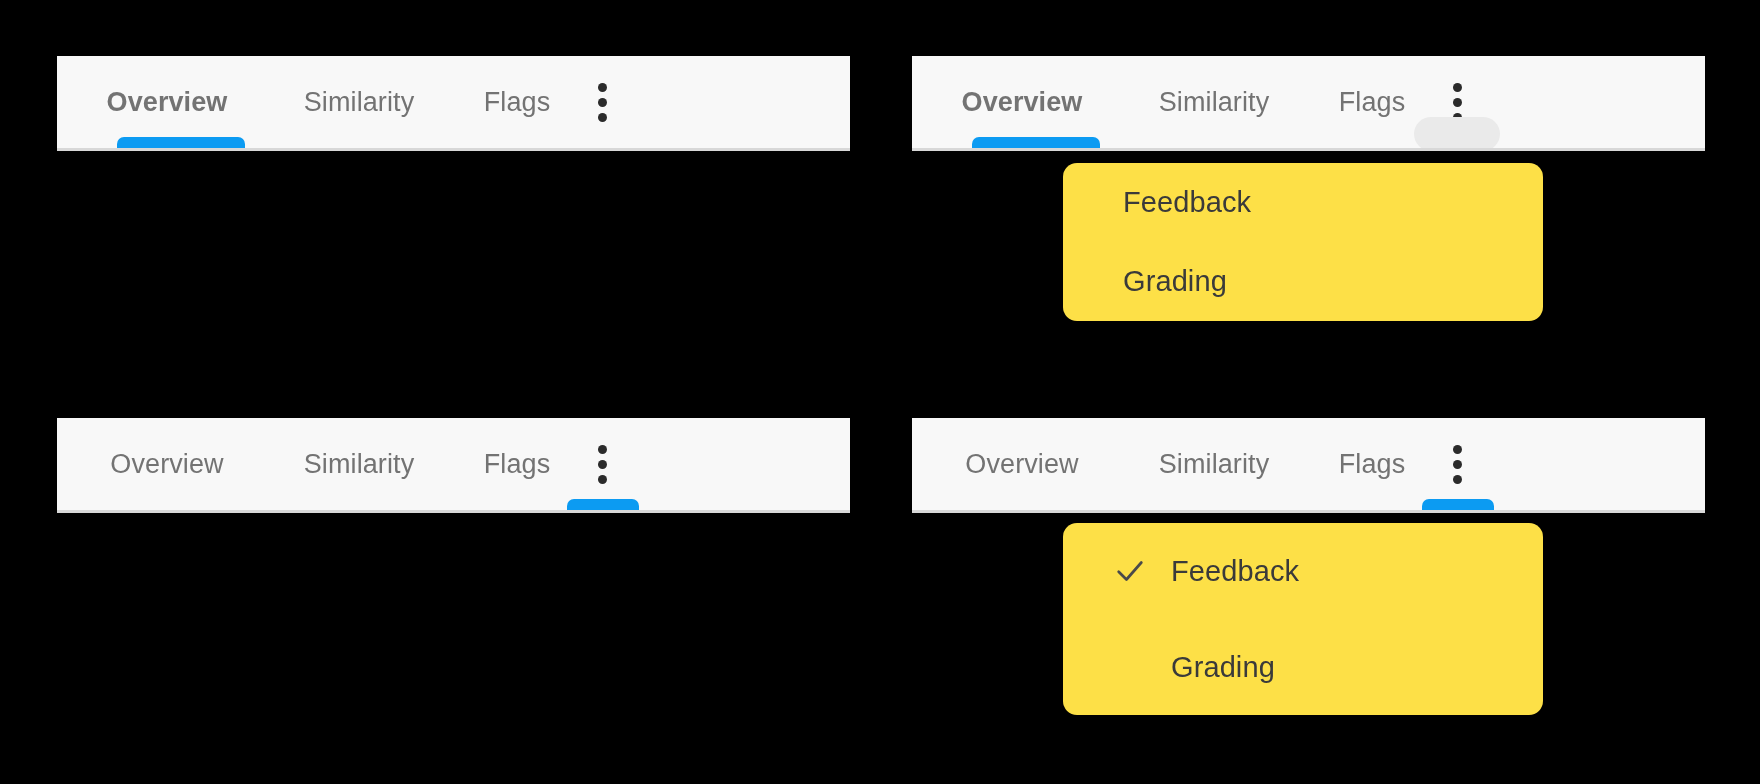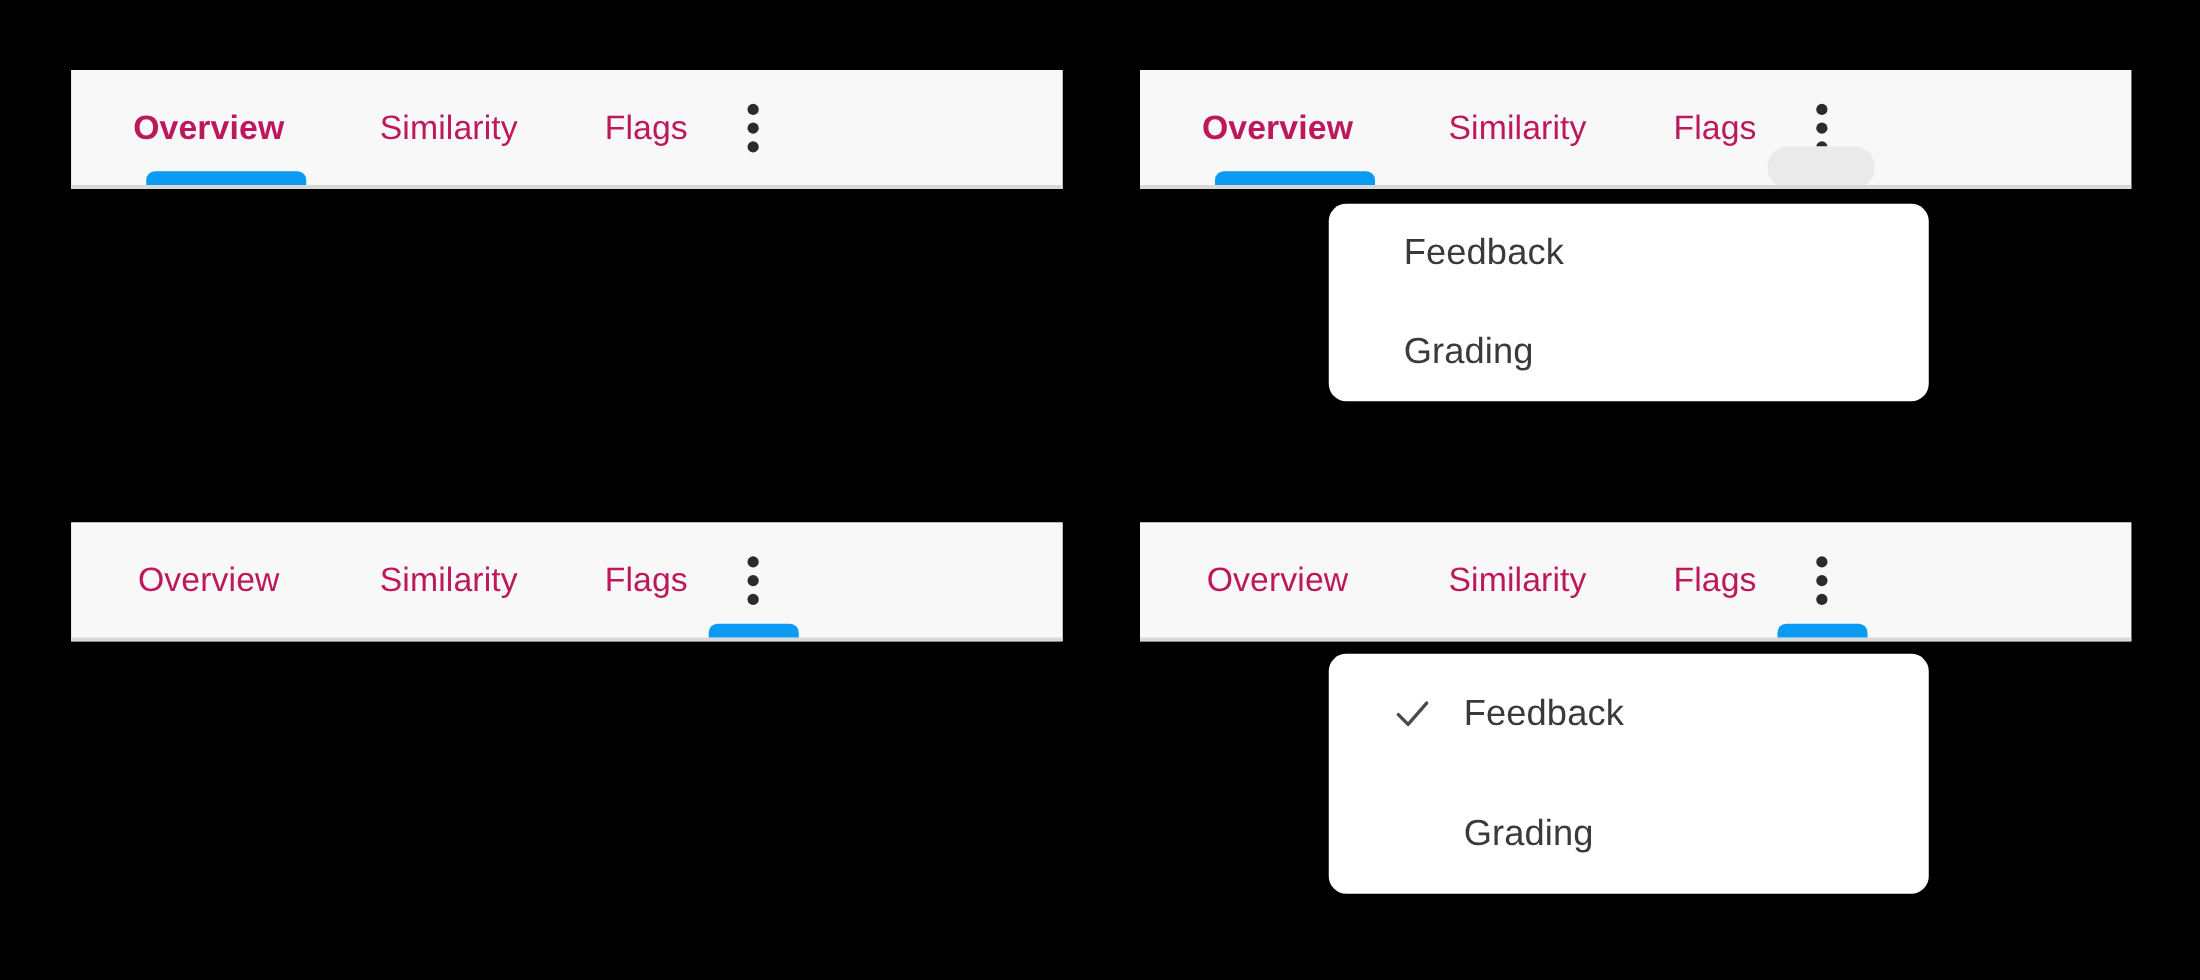--- a/index.html
+++ b/index.html
@@ -47,21 +47,21 @@
     display: flex;
     align-items: flex-start;
   }
 
   .tab {
     position: relative;
     display: flex;
     align-items: center;
     justify-content: center;
     height: 100%;
-    color: #be185d;
+    color: #737373;
     font-size: 27px;
     letter-spacing: 0.1px;
     white-space: nowrap;
     box-sizing: border-box;
     user-select: none;
   }
   .tab.bold { font-weight: 700; }
 
   .kebab-tab {
     position: relative;
@@ -116,21 +116,21 @@
     right: -14px;
     bottom: -18px;
     border-radius: 22px;
     background:
       radial-gradient(closest-side at 50% 55%, rgba(0,0,0,0.92) 0%, rgba(0,0,0,0.72) 62%, rgba(0,0,0,0.0) 100%);
     filter: blur(3px);
   }
   .menu {
     position: absolute;
     inset: 0;
-    background: #ffffff;
+    background: #fde047;
     border-radius: 14px;
     box-sizing: border-box;
     overflow: hidden;
   }
   .menu-item {
     position: relative;
     display: flex;
     align-items: center;
     box-sizing: border-box;
     height: 50%;

